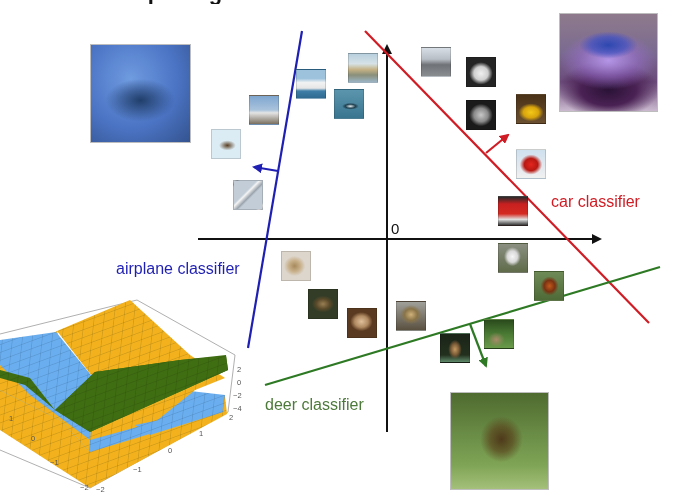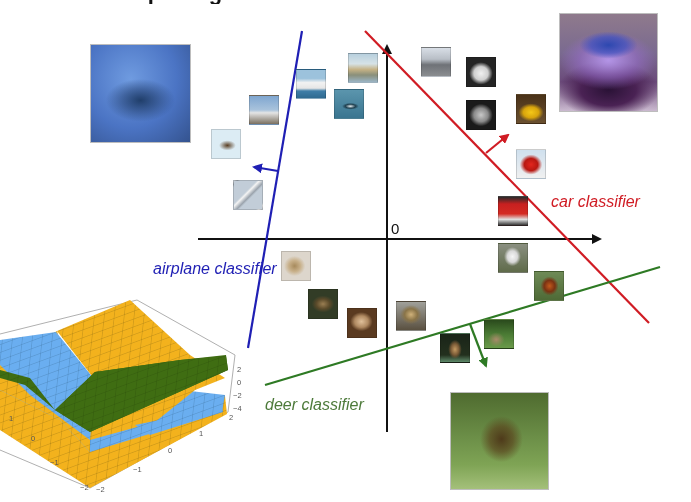--- a/index.html
+++ b/index.html
@@ -3,21 +3,21 @@
 <meta charset="utf-8">
 <style>
   html, body { margin:0; padding:0; background:#ffffff; }
   body { width:691px; height:502px; position:relative; overflow:hidden;
          font-family:"Liberation Sans", sans-serif; }
   #stage { position:absolute; left:0; top:0; width:691px; height:502px; }
   svg { position:absolute; left:0; top:0; }
   .thumb { position:absolute; width:30px; height:30px; box-sizing:border-box;
            border:1px solid rgba(0,0,0,0.15); }
   .template { position:absolute; box-sizing:border-box; border:1px solid #bdbdbd; }
-  .label { position:absolute; font-size:16px; white-space:nowrap;font-style:italic; }
+  .label { position:absolute; font-size:16px; white-space:nowrap; }
   .origin { position:absolute; font-size:15px; color:#111; }
   .title-cut { position:absolute; left:0; top:-14px; width:691px; height:18px; }
 </style>
 </head>
 <body>
 
 <div id="stage">
 
   <div class="title-cut">
     <svg width="691" height="18">
@@ -57,21 +57,21 @@
     </g>
 
     <g>
       <line x1="265" y1="385" x2="660" y2="267" stroke="#2e7a24" stroke-width="2.2"></line>
       <line x1="470" y1="324" x2="486" y2="366" stroke="#2e7a24" stroke-width="2.2" marker-end="url(#ahGreen)"></line>
     </g>
   </svg>
 
   <div class="origin" style="left:391px;top:220px;">0</div>
 
-  <div class="label" style="left:116px;top:260px;color:#1f1fb4;margin-left:37px;">airplane classifier</div>
+  <div class="label" style="left:116px;top:260px;color:#1f1fb4;">airplane classifier</div>
   <div class="label" style="left:551px;top:193px;color:#d01c24;">car classifier</div>
   <div class="label" style="left:265px;top:396px;color:#4d7a3a;">deer classifier</div>
 
   <div class="template" style="left:90px;top:44px;width:101px;height:99px;
               background:radial-gradient(ellipse 35% 22% at 50% 57%, #203e6a 0%, rgba(40,70,120,0.6) 50%, rgba(0,0,0,0) 100%),
                          radial-gradient(ellipse at 40% 35%, #6f9be0 0%, #4b74c4 55%, #34538f 100%);"></div>
 
   <div class="template" style="left:559px;top:13px;width:99px;height:99px;
               background:radial-gradient(ellipse 30% 14% at 50% 32%, #2d48b0 0%, rgba(60,80,190,0.7) 60%, rgba(0,0,0,0) 100%),
                          radial-gradient(ellipse 50% 30% at 50% 48%, #b394e6 0%, rgba(150,110,200,0.6) 60%, rgba(0,0,0,0) 100%),

